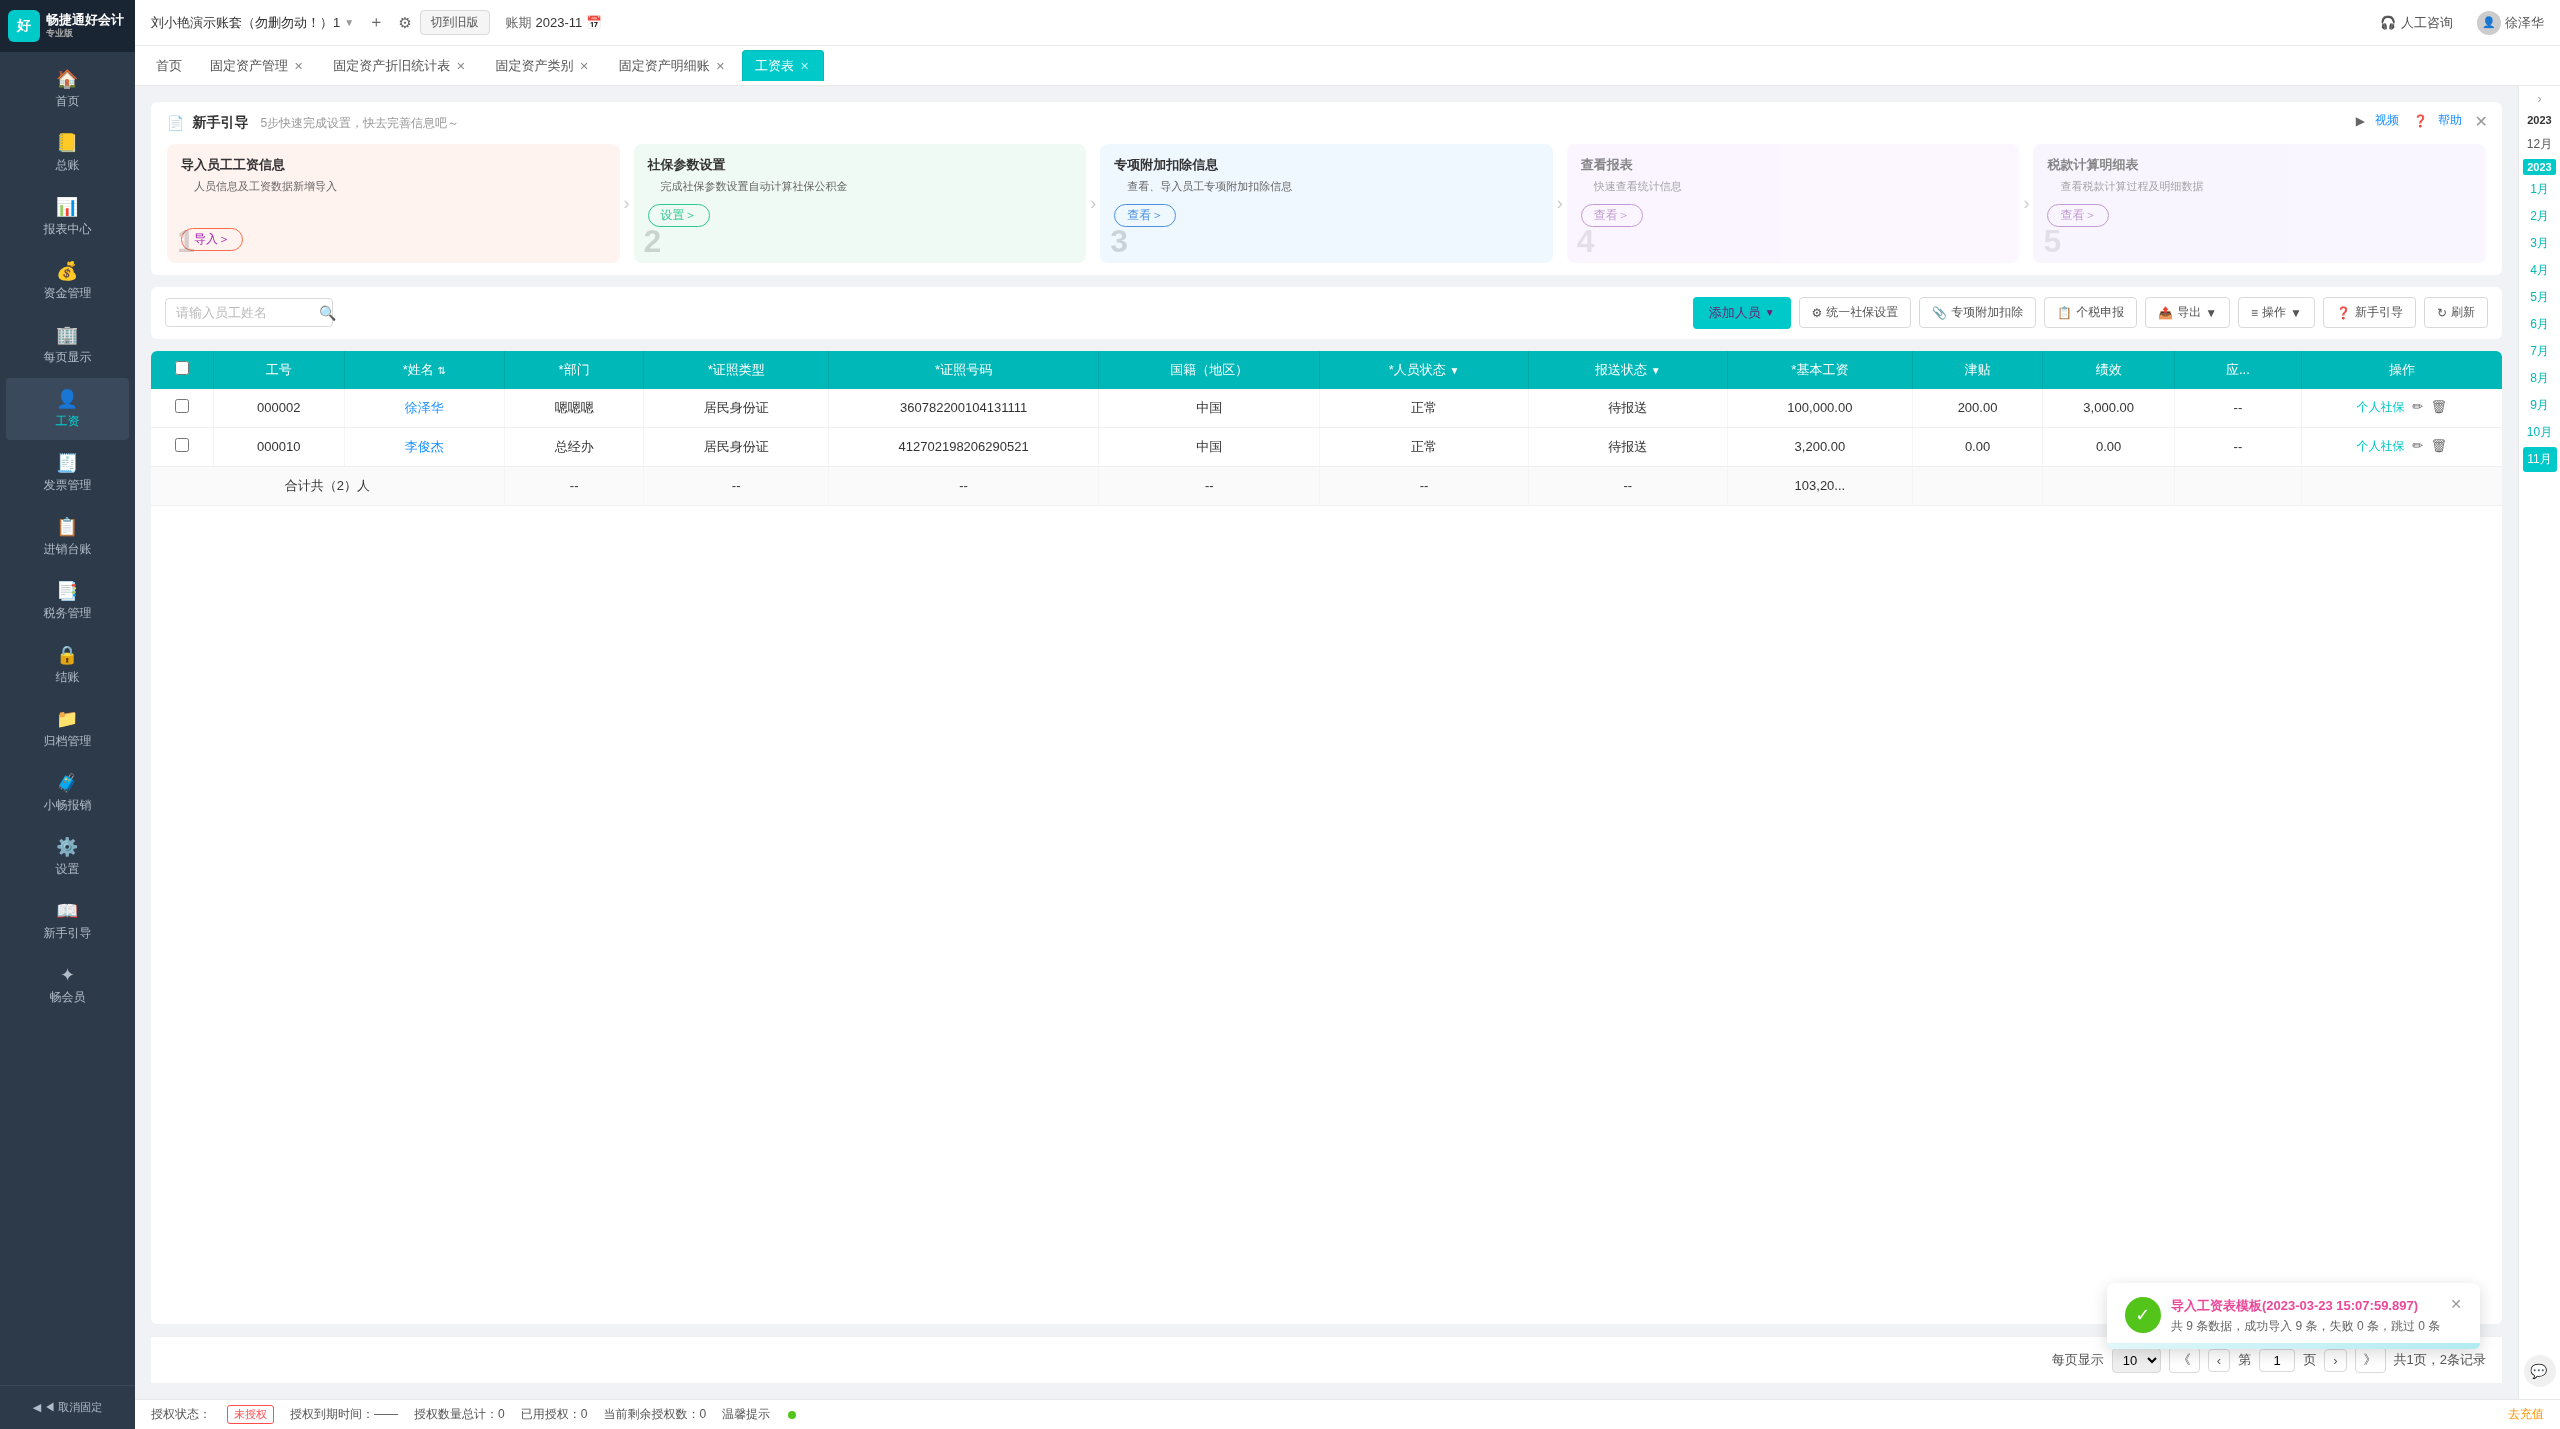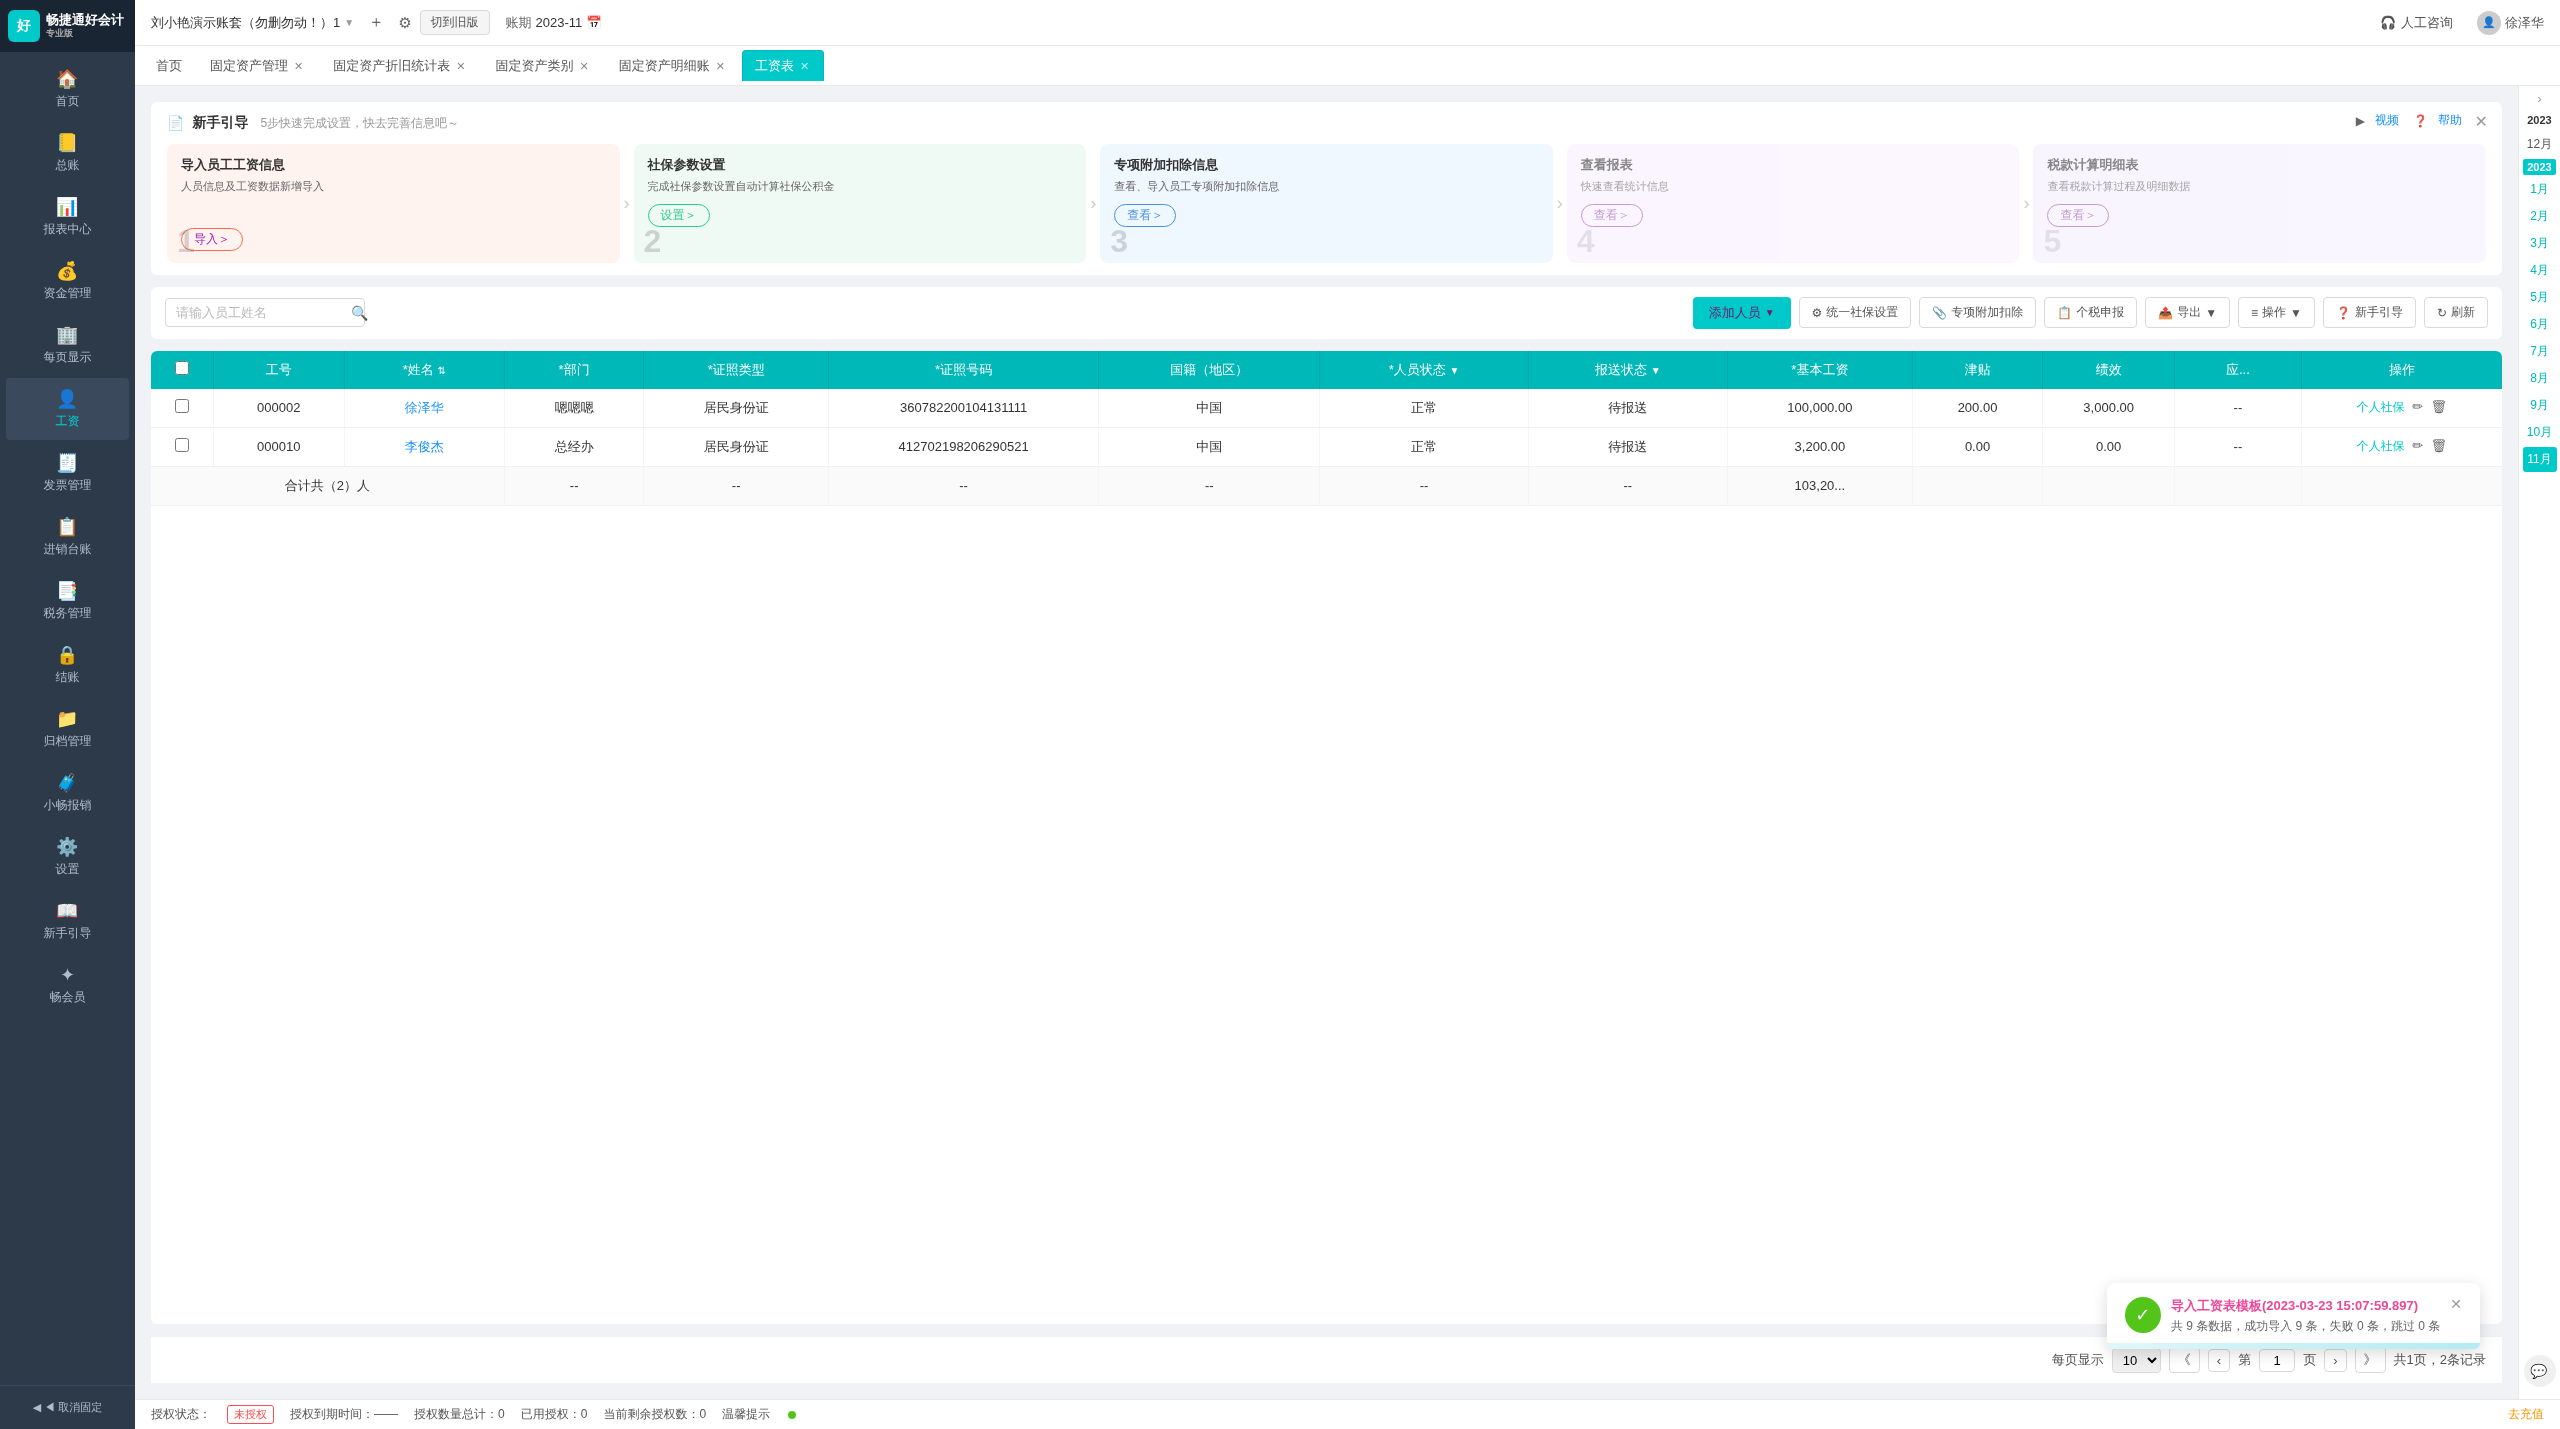--- a/index.html
+++ b/index.html
@@ -216,21 +216,21 @@
     .guide-step-num {
       font-size: 32px;
       font-weight: bold;
       opacity: 0.15;
       position: absolute;
       bottom: 6px;
       left: 10px;
       line-height: 1;
     }
     .guide-step-title { font-size: 13px; font-weight: bold; color: #333; margin-bottom: 4px; }
-    .guide-step-desc { font-size: 11px; color: #666; line-height: 1.6; }
+    .guide-step-desc { font-size: 11px; color: #666; line-height: 1.6; margin-left: 13px; }
     .guide-step-btn {
       display: inline-block;
       margin-top: 8px;
       border: 1px solid currentColor;
       border-radius: 12px;
       padding: 2px 12px;
       font-size: 12px;
       cursor: pointer;
     }
     .guide-step-1 .guide-step-btn { color: #a21caf; border-color: #ff6b4a; margin-top: 32px; }
@@ -264,21 +264,21 @@
       gap: 8px;
       background: #fff;
       padding: 10px 14px;
       border-radius: 6px;
     }
     .search-input {
       border: 1px solid #d9d9d9;
       border-radius: 4px;
       padding: 6px 10px;
       font-size: 13px;
-      width: 200px;
+      width: 168px;
       outline: none;
       color: #333;
     }
     .search-input::placeholder { color: #bbb; }
     .search-icon-btn { color: #999; cursor: pointer; font-size: 14px; margin-left: -28px; padding: 2px 6px; }
     .toolbar-spacer { flex: 1; }
     .btn-primary {
       background: #00c9c9;
       color: #701a75;
       border: none;

